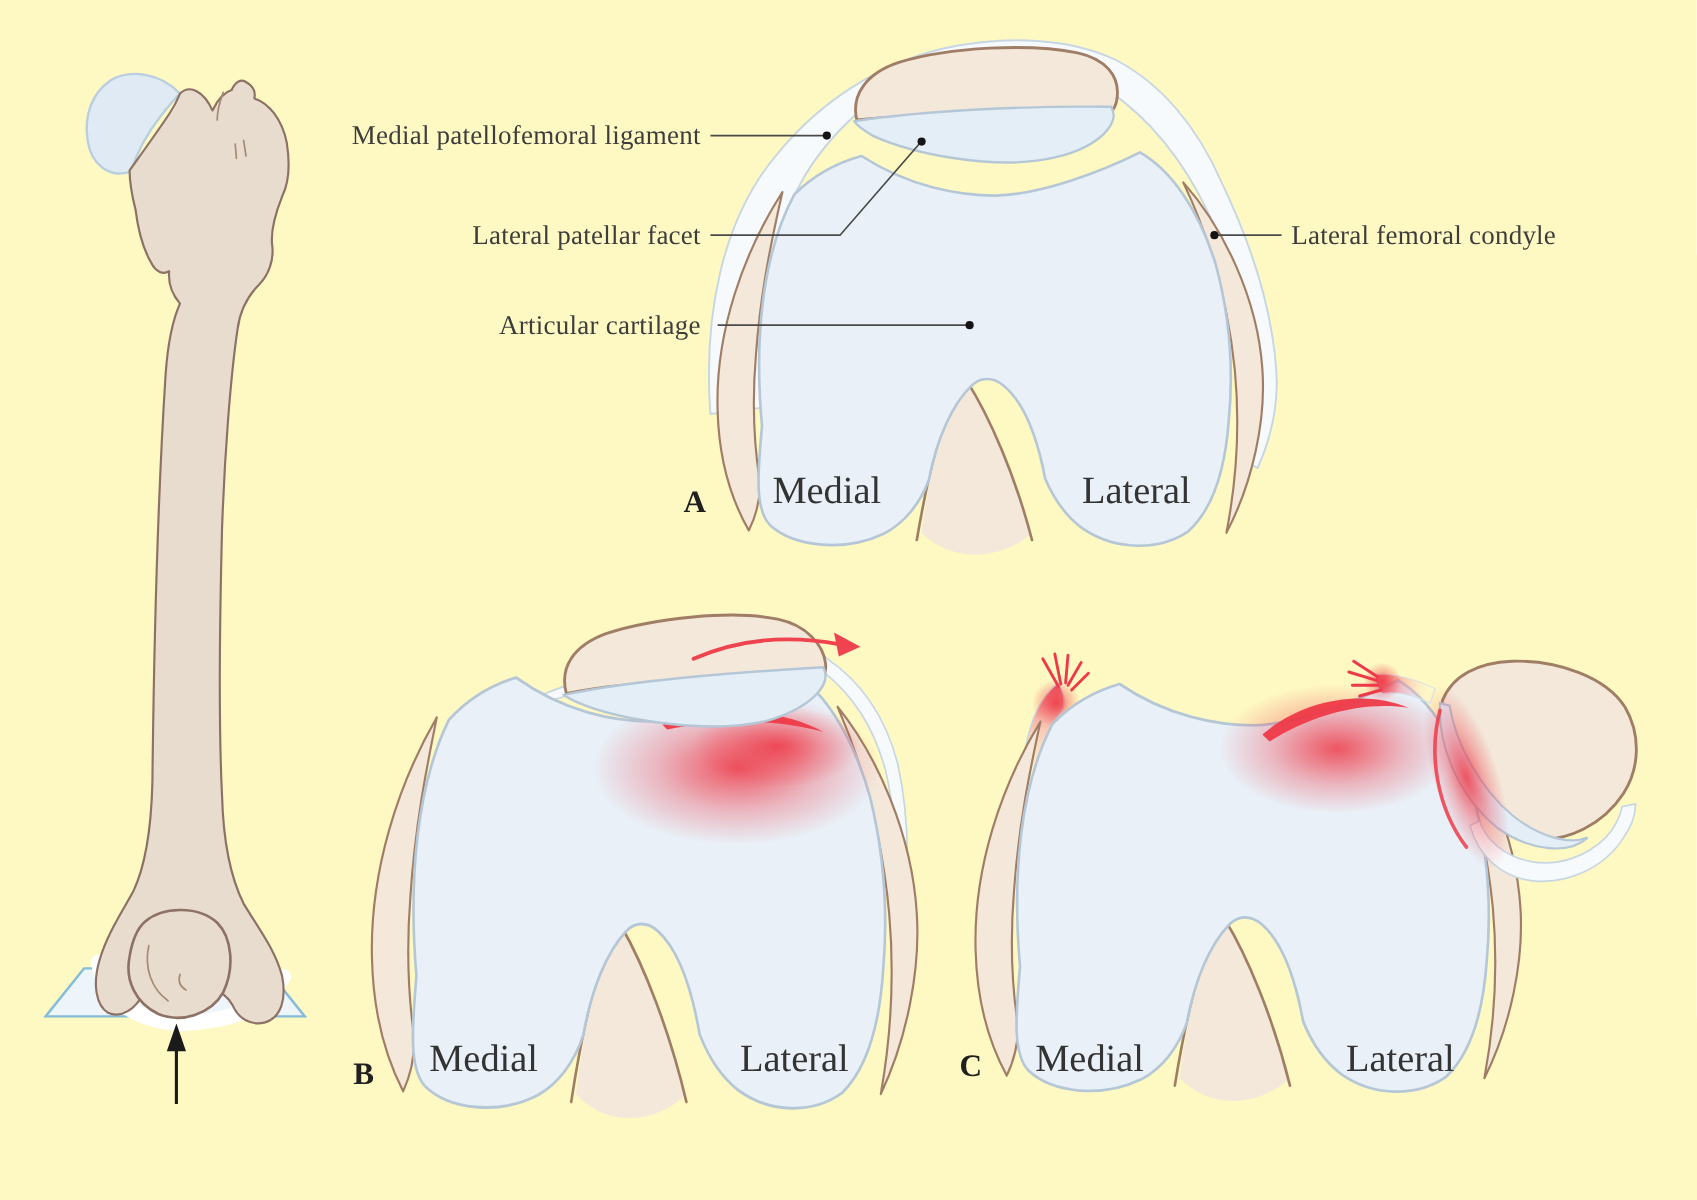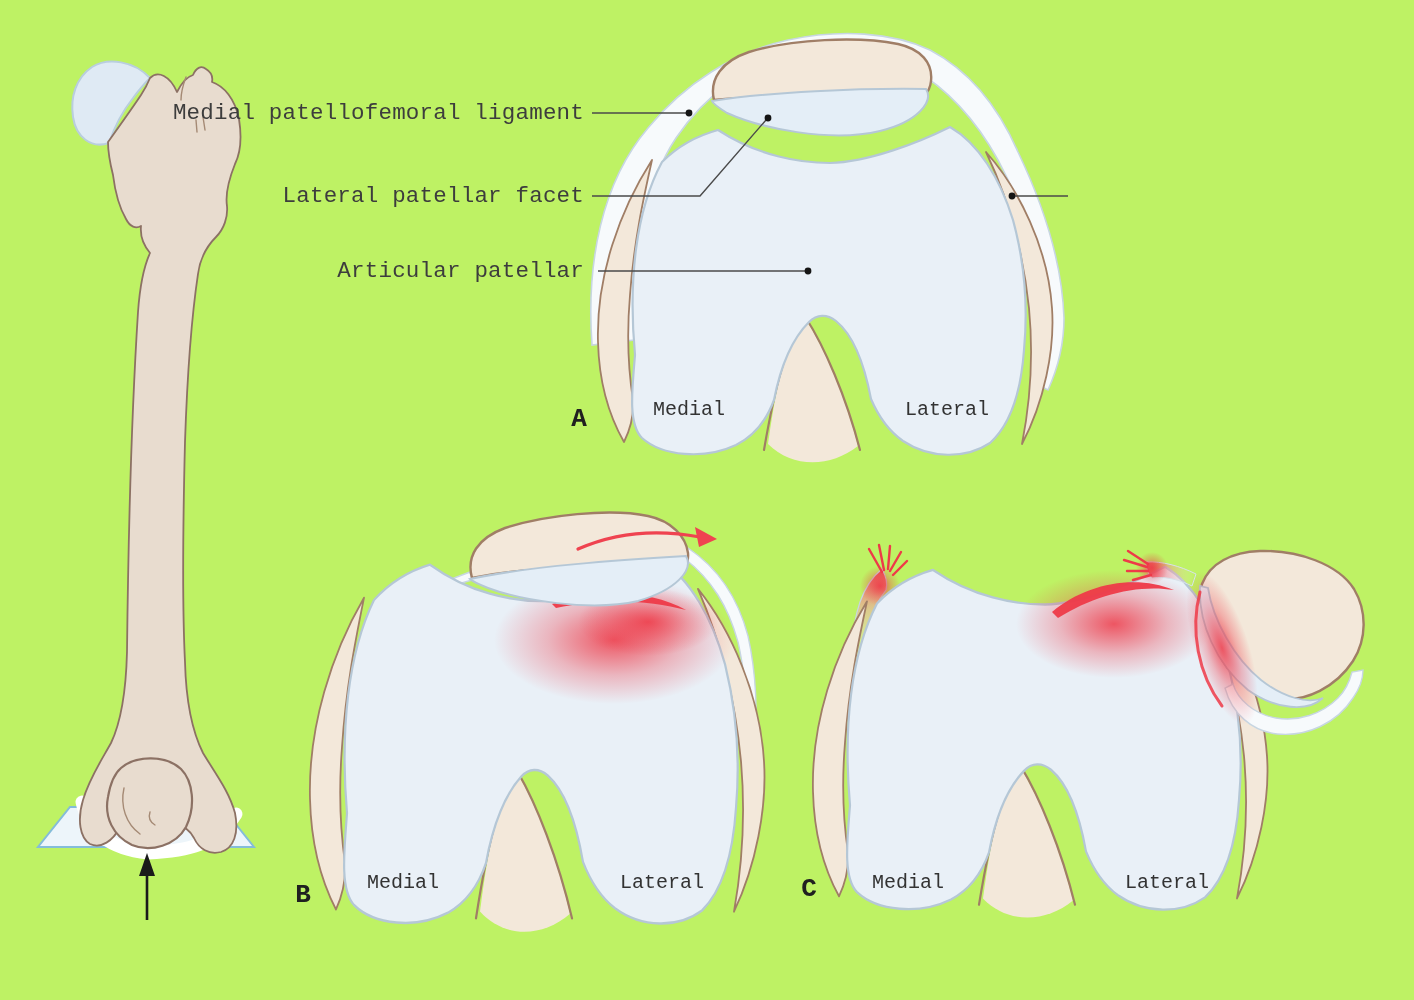--- a/index.html
+++ b/index.html
@@ -1,24 +1,24 @@
 <!DOCTYPE html>
 <html><head>
 <meta charset="utf-8">
 <style>
   html,body{margin:0;padding:0;background:#ffffff;}
-  #stage{position:relative;width:1414px;height:1000px;background:#bef264;overflow:hidden;
-         font-family:Liberation Mono, monospace;}
+  #stage{position:relative;width:1414px;height:1000px;background:#fef9c3;overflow:hidden;
+         font-family:Liberation Serif, serif;}
   svg{position:absolute;left:0;top:0;}
   .ann{position:absolute;white-space:nowrap;font-size:22.5px;color:#3d3d3d;
        transform:translateY(-50%);letter-spacing:.2px;}
   .ann.right-align{text-align:right;}
   .panel-letter{position:absolute;white-space:nowrap;font-size:26px;font-weight:600;color:#202020;
        transform:translate(-50%,-50%);}
-  .side-label{position:absolute;white-space:nowrap;font-size:20px;color:#333333;
+  .side-label{position:absolute;white-space:nowrap;font-size:32px;color:#333333;
        transform:translate(-50%,-50%);}
 </style>
 </head>
 <body>
 
 <div id="stage">
 
 <svg width="1414" height="1000" viewBox="0 0 1414 1000">
   <defs>
     <radialGradient id="gRed" cx="50%" cy="50%" r="50%">
@@ -156,21 +156,22 @@
       <path d="M1148,564 L1128,551"></path>
           <path d="M1147,567 L1124,560"></path>
       <path d="M1148,571 L1127,571"></path>
           <path d="M1151,575 L1133,580"></path>
     </g>
   </g>
 </svg>
 
 <div class="ann right-align" style="right:830px; top:113px;">Medial patellofemoral ligament</div>
 <div class="ann right-align" style="right:830px; top:196px;">Lateral patellar facet</div>
-<div class="ann right-align" style="right:830px; top:271px;">Articular patellar</div>
+<div class="ann right-align" style="right:830px; top:271px;">Articular cartilage</div>
+<div class="ann" style="left:1076px; top:196px;">Lateral femoral condyle</div>
 
 <div class="panel-letter" style="left:579px; top:419px;">A</div>
 <div class="side-label" style="left:689px; top:409px;">Medial</div>
 <div class="side-label" style="left:947px; top:409px;">Lateral</div>
 
 <div class="panel-letter" style="left:303px; top:895px;">B</div>
 <div class="side-label" style="left:403px; top:882px;">Medial</div>
 <div class="side-label" style="left:662px; top:882px;">Lateral</div>
 
 <div class="panel-letter" style="left:809px; top:889px;">C</div>

